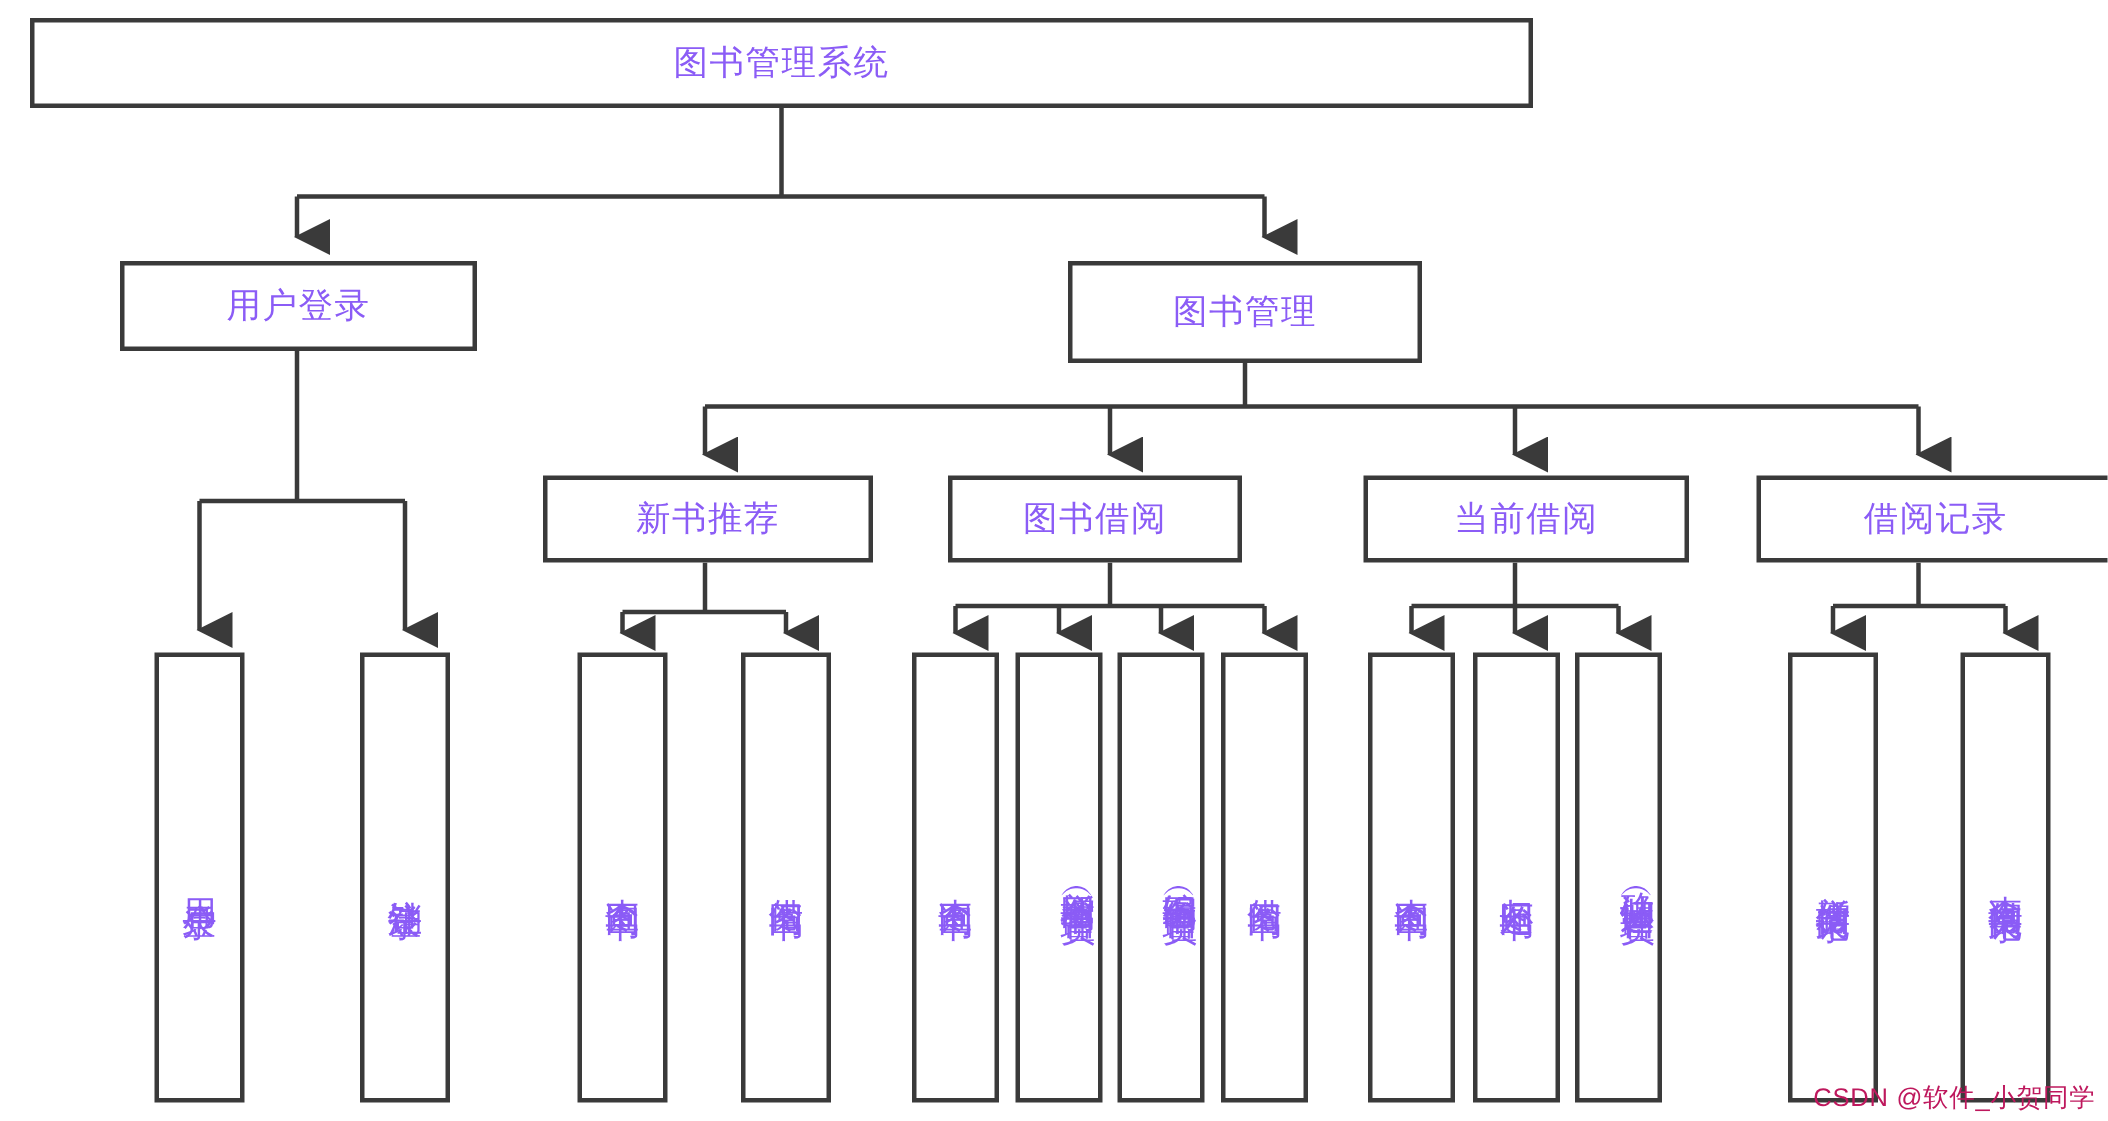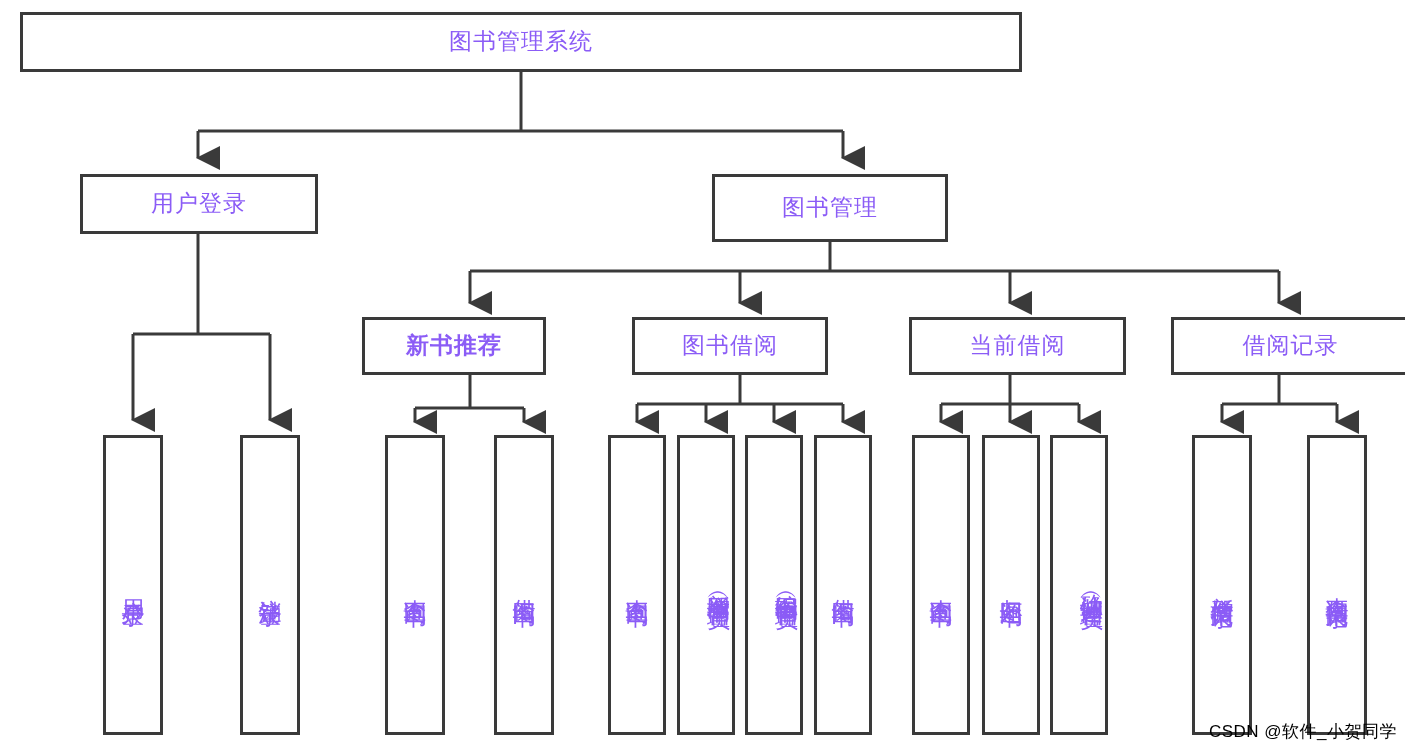--- a/index.html
+++ b/index.html
@@ -62,21 +62,21 @@
     top: 0;
     width: 1405px;
     height: 747px;
     pointer-events: none;
   }
   .watermark {
     position: absolute;
     right: 8px;
     bottom: 4px;
     font-size: 17px;
-    color: #000000;
+    color: #be185d;
     letter-spacing: 0.5px;
     white-space: nowrap;
   }
 </style>
 </head>
 <body>
 
 <div id="canvas">
 
   <svg id="edges" viewBox="0 0 1405 747">
@@ -136,21 +136,21 @@
     <span class="node-label">图书管理系统</span>
   </div>
 
   <div class="node horiz" style="left:80px; top:174px; width:238px; height:60px;">
     <span class="node-label">用户登录</span>
   </div>
   <div class="node horiz" style="left:712px; top:174px; width:236px; height:68px;">
     <span class="node-label">图书管理</span>
   </div>
 
-  <div class="node horiz" style="left:362px; top:317px; width:184px; height:58px;font-weight:bold;">
+  <div class="node horiz" style="left:362px; top:317px; width:220px; height:58px;">
     <span class="node-label">新书推荐</span>
   </div>
   <div class="node horiz" style="left:632px; top:317px; width:196px; height:58px;text-align:right;">
     <span class="node-label">图书借阅</span>
   </div>
   <div class="node horiz" style="left:909px; top:317px; width:217px; height:58px;">
     <span class="node-label">当前借阅</span>
   </div>
   <div class="node horiz" style="left:1171px; top:317px; width:239px; height:58px;">
     <span class="node-label">借阅记录</span>

